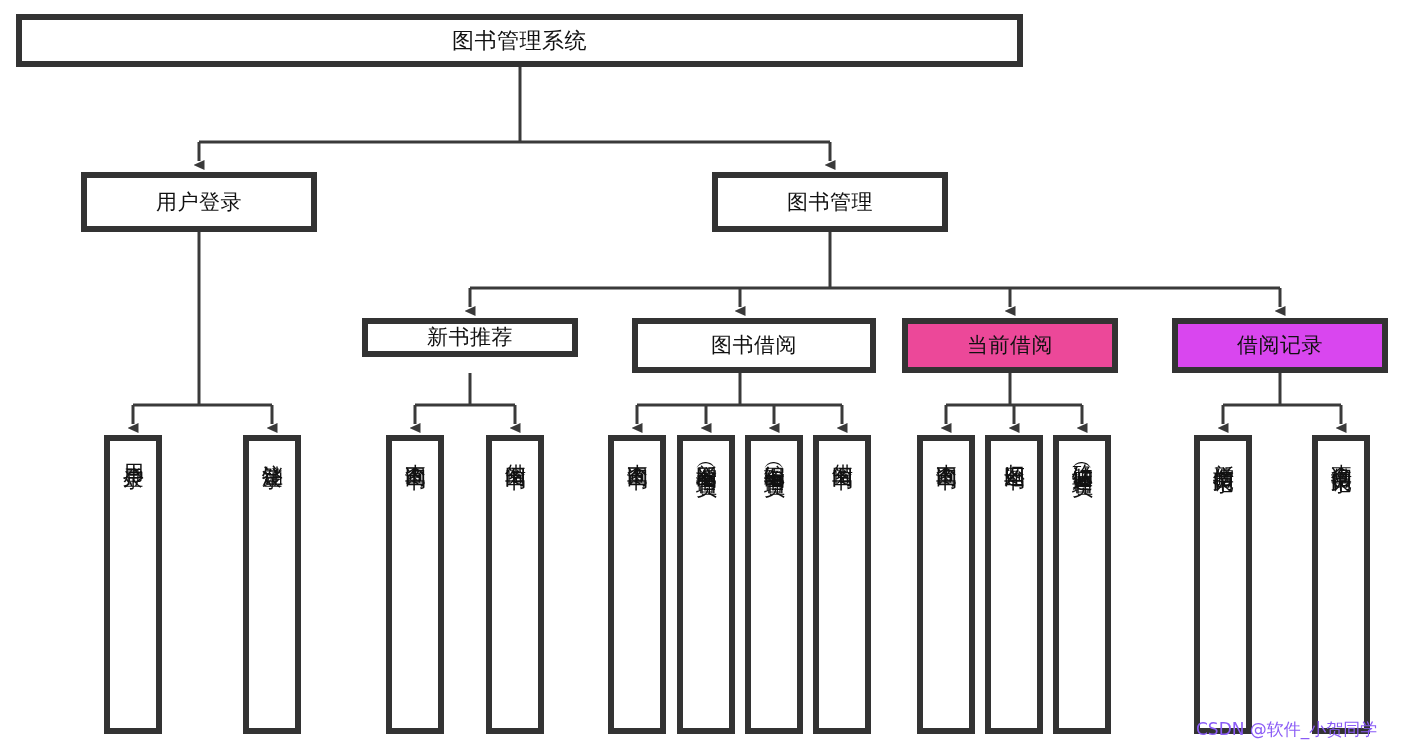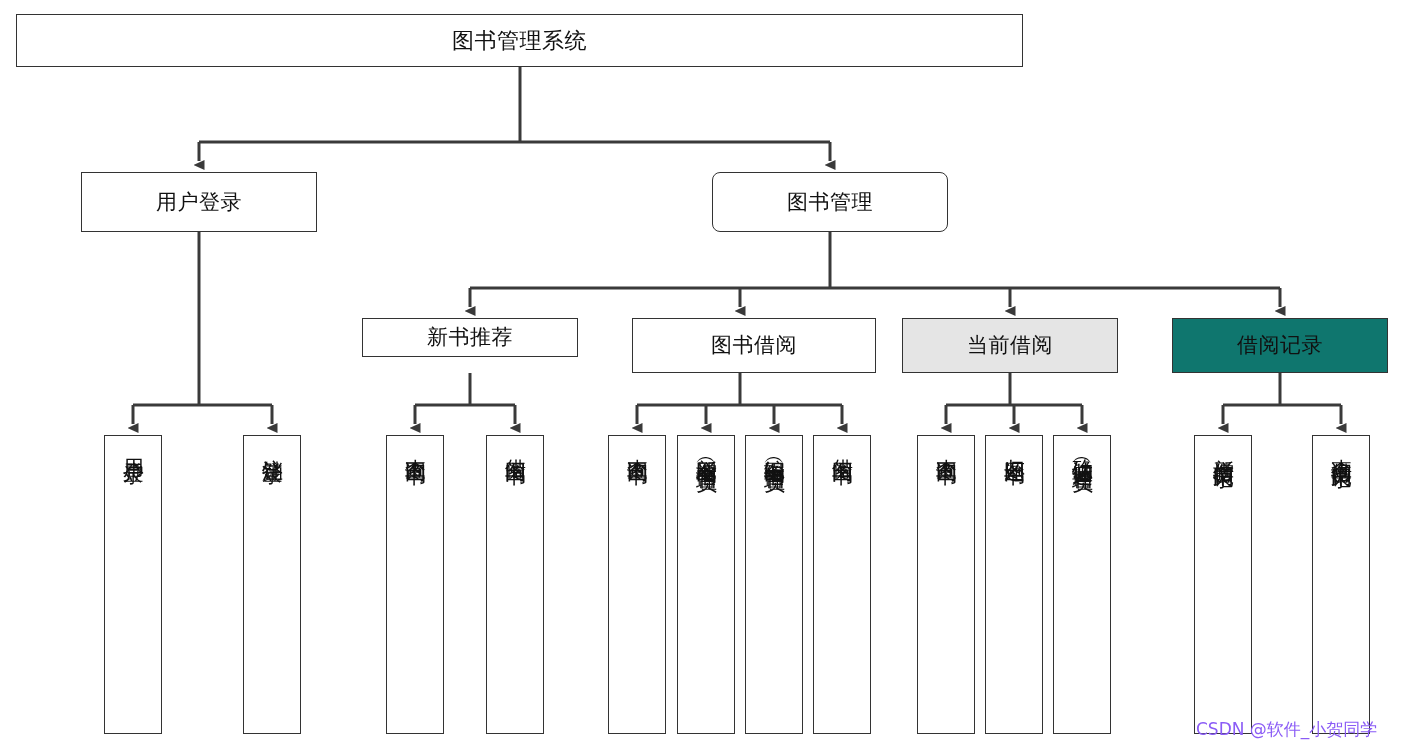--- a/index.html
+++ b/index.html
@@ -23,21 +23,21 @@
     left: 0;
     top: 0;
     width: 1405px;
     height: 747px;
     pointer-events: none;
   }
   .node {
     position: absolute;
     box-sizing: border-box;
     background: #ffffff;
-    border: 1px solid #f9a8d4;
+    border: 6px solid #f9a8d4;
     display: flex;
     align-items: center;
     justify-content: center;
     color: #111111;
     z-index: 2;
   }
   .node .lbl {
     display: block;
     line-height: 1.05;
     text-align: center;
@@ -124,33 +124,33 @@
       </g>
   </svg>
 
   <div class="watermark" style="left:1196px; top:718px;">CSDN @软件_小贺同学</div>
 <div class="node horiz root" style="left: 16px; top: 14px; width: 1007px; height: 53px; border-color: rgb(51, 51, 51); background: rgb(255, 255, 255);">
       <span class="lbl">图书管理系统</span>
     </div>
     <div class="node horiz" style="left: 81px; top: 172px; width: 236px; height: 60px; border-color: rgb(51, 51, 51); background: rgb(255, 255, 255);">
       <span class="lbl">用户登录</span>
     </div>
-    <div class="node horiz" style="left: 712px; top: 172px; width: 236px; height: 60px; border-color: rgb(51, 51, 51); background: rgb(255, 255, 255); border-radius: 8px;">
+    <div class="node horiz" style="left: 712px; top: 172px; width: 236px; height: 60px; border-color: rgb(51, 51, 51); background: rgb(255, 255, 255);">
       <span class="lbl">图书管理</span>
     </div>
     <div class="node horiz" style="left: 362px; top: 318px; width: 216px; height: 39px; border-color: rgb(51, 51, 51); background: rgb(255, 255, 255);">
       <span class="lbl">新书推荐</span>
     </div>
     <div class="node horiz" style="left: 632px; top: 318px; width: 244px; height: 55px; border-color: rgb(51, 51, 51); background: rgb(255, 255, 255);">
       <span class="lbl">图书借阅</span>
     </div>
-    <div class="node horiz" style="left: 902px; top: 318px; width: 216px; height: 55px; border-color: rgb(51, 51, 51); background: #e5e5e5;">
+    <div class="node horiz" style="left: 902px; top: 318px; width: 216px; height: 55px; border-color: rgb(51, 51, 51); background: #ec4899;">
       <span class="lbl">当前借阅</span>
     </div>
-    <div class="node horiz" style="left: 1172px; top: 318px; width: 216px; height: 55px; border-color: rgb(51, 51, 51); background: #0f766e;">
+    <div class="node horiz" style="left: 1172px; top: 318px; width: 216px; height: 55px; border-color: rgb(51, 51, 51); background: #d946ef;">
       <span class="lbl">借阅记录</span>
     </div>
     <div class="node vert" style="left: 104px; top: 435px; width: 58px; height: 299px; border-color: rgb(51, 51, 51); background: rgb(255, 255, 255);">
       <span class="lbl">用户登录</span>
     </div>
     <div class="node vert" style="left: 243px; top: 435px; width: 58px; height: 299px; border-color: rgb(51, 51, 51); background: rgb(255, 255, 255);">
       <span class="lbl">注销登录</span>
     </div>
     <div class="node vert" style="left: 386px; top: 435px; width: 58px; height: 299px; border-color: rgb(51, 51, 51); background: rgb(255, 255, 255);">
       <span class="lbl">查询图书</span>

